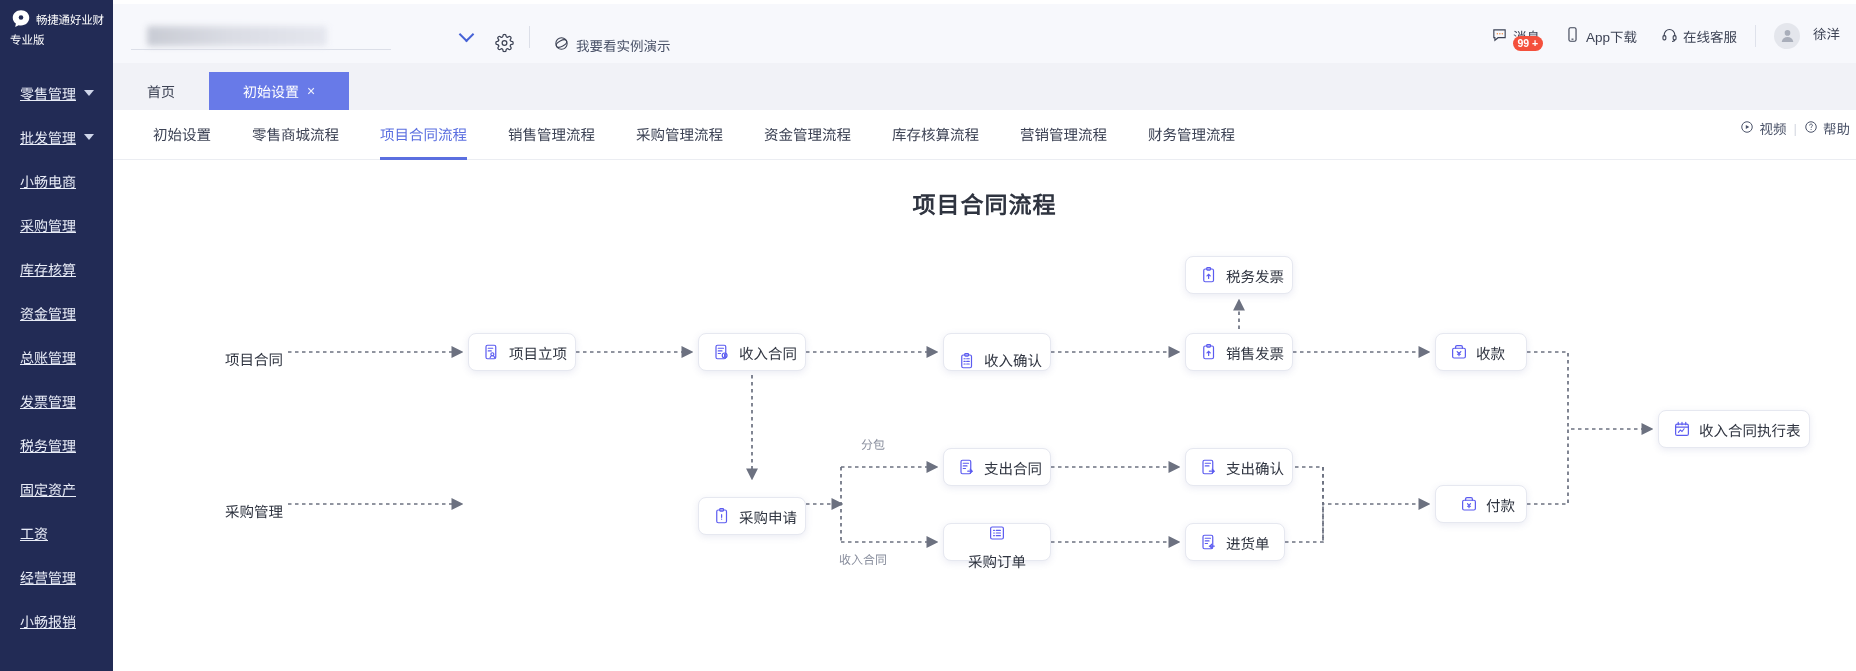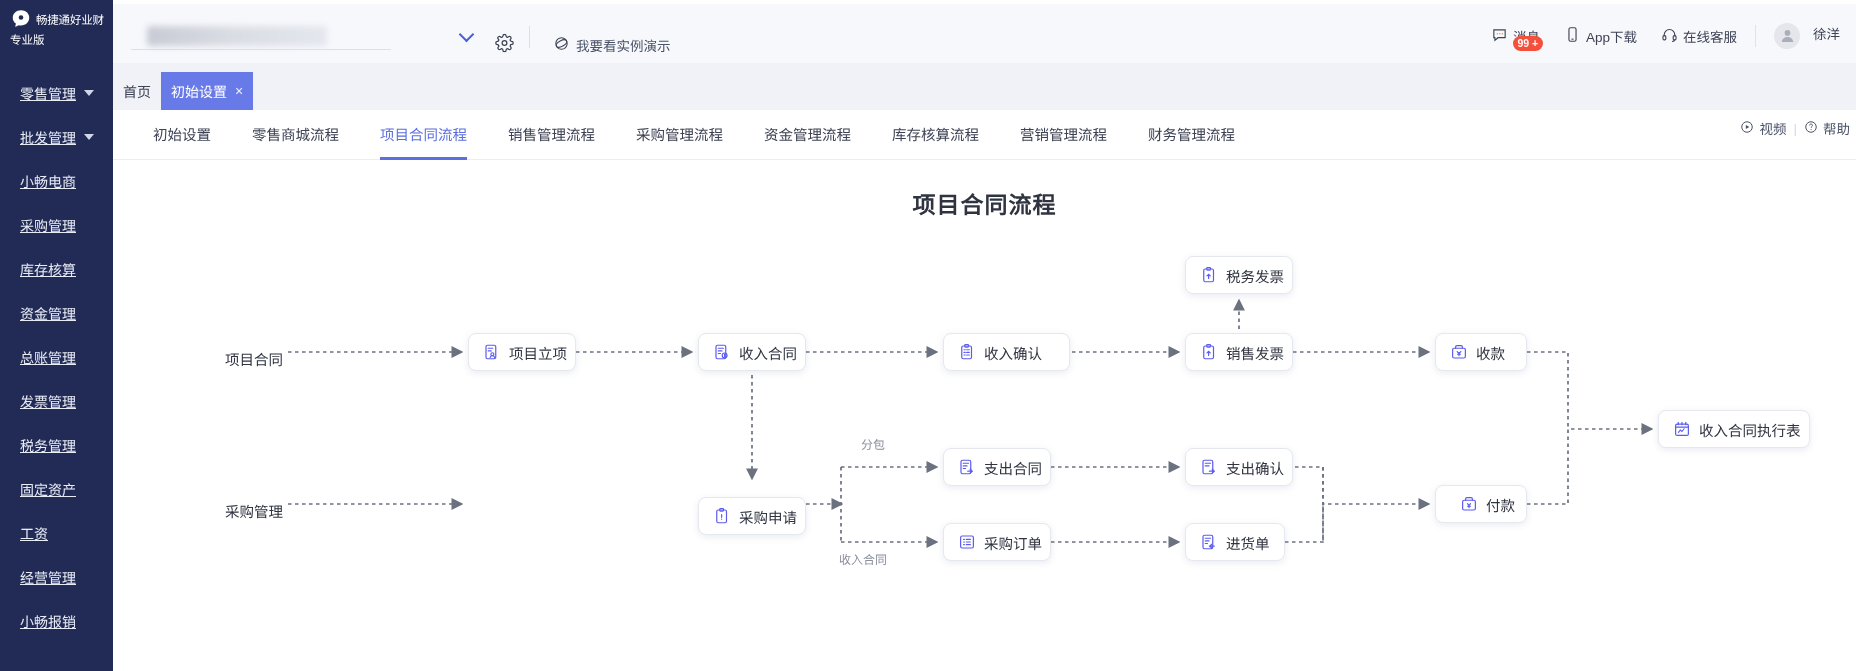--- a/index.html
+++ b/index.html
@@ -102,21 +102,21 @@
   .user-name { color: #3d4355; font-size: 13.5px; margin-left: 8px; white-space: nowrap; }
 
   
   .tabstrip {
     position: absolute; left: 113px; top: 63px; right: 0; height: 47px;
     background: #f1f2f7;
     display: flex; align-items: flex-end;
   }
   .ptab {
     height: 38px; display: flex; align-items: center; gap: 8px;
-    padding: 0 10px; font-size: 14px; color: #3d4355; cursor: pointer;
+    padding: 0 34px; font-size: 14px; color: #3d4355; cursor: pointer;
     white-space: nowrap;
   }
   .ptab.active { background: #687ae8; color: #ffffff; }
   .ptab-close { font-size: 14px; opacity: .9; }
 
   
   .content {
     position: absolute; left: 113px; top: 110px; right: 0; bottom: 0;
     background: #ffffff;
   }
@@ -405,21 +405,21 @@
             <span class="nicon">
               <svg width="18" height="18" viewBox="0 0 24 24" fill="none" stroke="#5b5bf0" stroke-width="1.6" stroke-linecap="round">
                 <rect x="4" y="3" width="13" height="18" rx="2"></rect>
                 <path d="M7 7h7M7 10.5h5M7 14h3"></path>
                 <circle cx="15.5" cy="16.5" r="3.2"></circle>
                 <path d="M15.5 14.8v3.4"></path>
               </svg>
             </span>
             <span>收入合同</span>
           </div>
-          <div class="node" style="left: 830px; top: 113px; width: 127px;">
+          <div class="node" style="left: 830px; top: 113px; width: 108px; align-items: flex-end;">
             <span class="nicon">
               <svg width="18" height="18" viewBox="0 0 24 24" fill="none" stroke="#5b5bf0" stroke-width="1.6" stroke-linecap="round">
                 <rect x="5" y="4" width="13" height="17" rx="2"></rect>
                 <rect x="9" y="2" width="5" height="3.4" rx="1"></rect>
                 <path d="M8 9h1.6M11.6 9h3.4M8 12.5h1.6M11.6 12.5h3.4M8 16h1.6M11.6 16h3.4"></path>
               </svg>
             </span>
             <span>收入确认</span>
           </div>
           <div class="node" style="left: 1072px; top: 36px; width: 108px;">
@@ -486,21 +486,21 @@
           <div class="node" style="left: 1072px; top: 228px; width: 108px;">
             <span class="nicon">
               <svg width="18" height="18" viewBox="0 0 24 24" fill="none" stroke="#5b5bf0" stroke-width="1.6" stroke-linecap="round">
                 <rect x="4" y="3" width="13" height="18" rx="2"></rect>
                 <path d="M7 7h7M7 10.5h5"></path>
                 <path d="M12.5 17.5h6.5M16.3 15l2.7 2.5-2.7 2.5"></path>
               </svg>
             </span>
             <span>支出确认</span>
           </div>
-          <div class="node" style="left: 830px; top: 303px; width: 108px;">
+          <div class="node" style="left: 830px; top: 303px; width: 108px; flex-direction: column;">
             <span class="nicon">
               <svg width="18" height="18" viewBox="0 0 24 24" fill="none" stroke="#5b5bf0" stroke-width="1.6" stroke-linecap="round">
                 <rect x="3.5" y="4" width="17" height="16" rx="2"></rect>
                 <path d="M7.5 8.5h1M11 8.5h5.5M7.5 12h1M11 12h5.5M7.5 15.5h1M11 15.5h5.5"></path>
               </svg>
             </span>
             <span>采购订单</span>
           </div>
           <div class="node" style="left: 1072px; top: 303px; width: 100px;">
             <span class="nicon">

